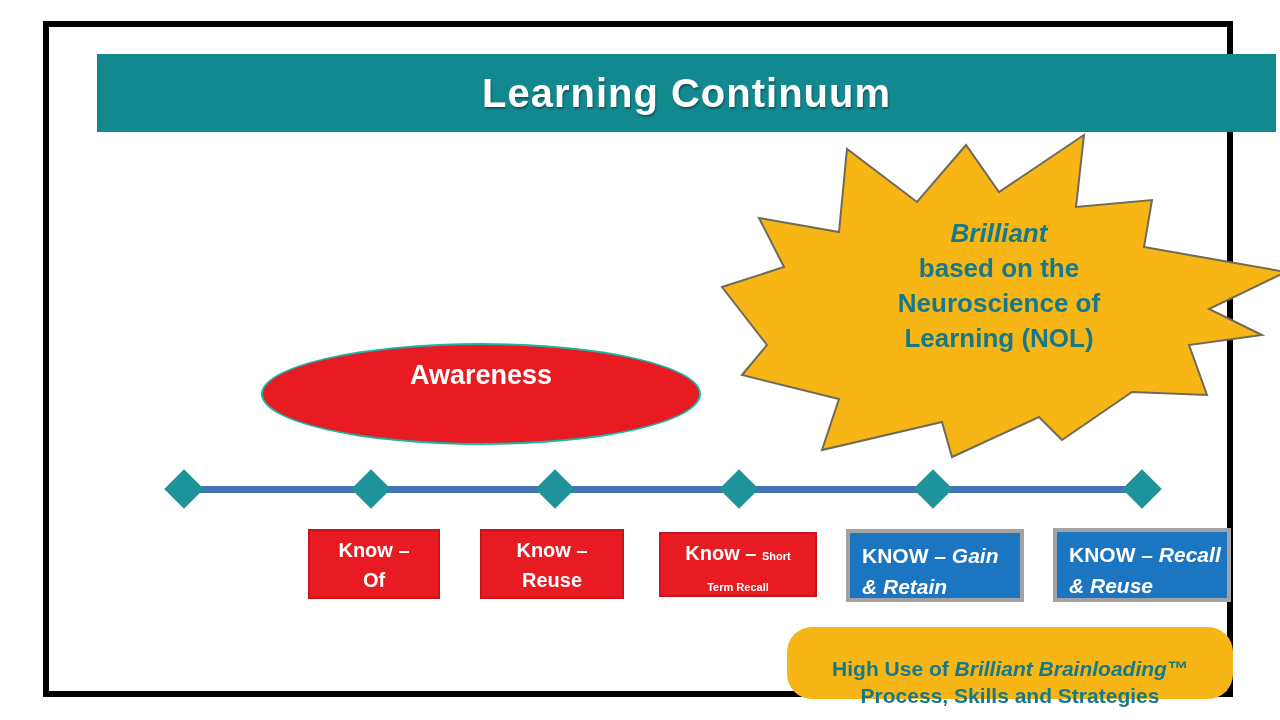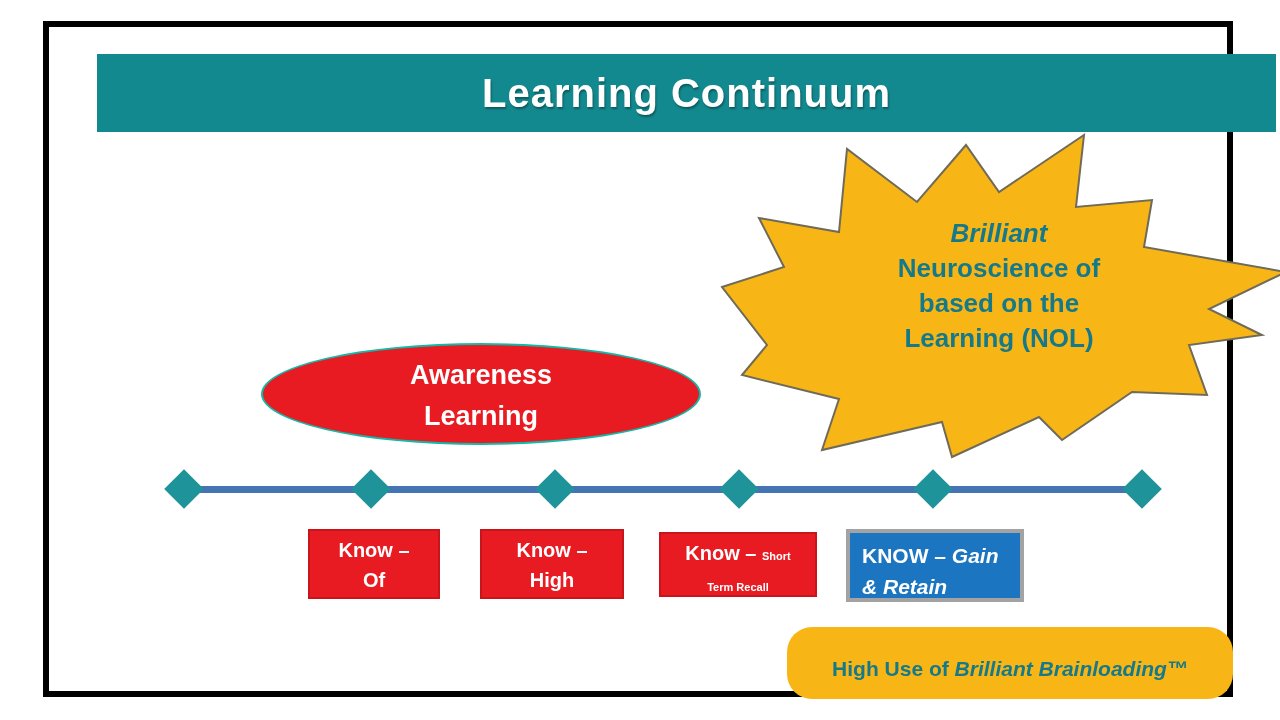--- a/index.html
+++ b/index.html
@@ -79,58 +79,62 @@
     <header class="titlebar">
       <div class="title">Learning Continuum</div>
     </header>
 
     <svg class="burst" viewBox="660 100 585 348" aria-hidden="true">
       <polygon points="673,260 735,240 710,191 790,205 798,122 868,175 917,118 950,165 1035,108 1027,180 1103,173 1095,220 1237,245 1160,282 1213,308 1140,318 1158,368 1083,365 1013,413 990,390 903,430 893,395 773,423 790,372 693,348 718,318"></polygon>
     </svg>
 
     <div class="burst-text">
       <div class="bt-italic">Brilliant</div>
+      <div>based on the</div>
       <div>Neuroscience of</div>
-      <div>based on the</div>
       <div>Learning (NOL)</div>
     </div>
 
     <div class="ellipse">
       <div>Awareness</div>
-      <div>Learning</div>
     </div>
 
     <div class="tline"></div>
     <div class="diamond" style="left:121px"></div>
     <div class="diamond" style="left:308px"></div>
     <div class="diamond" style="left:492px"></div>
     <div class="diamond" style="left:676px"></div>
     <div class="diamond" style="left:870px"></div>
     <div class="diamond" style="left:1079px"></div>
 
 
     <div class="stage stage-red s2">
       <span>Know –</span><br>
       <span>Of</span>
     </div>
 
     <div class="stage stage-red s3">
       <span>Know –</span><br>
-      <span>High</span>
+      <span>Reuse</span>
     </div>
 
     <div class="stage stage-red s4">
       <span>Know – </span><span class="small-txt">Short</span><br>
       <span class="small-txt">Term Recall</span>
     </div>
 
     <div class="stage stage-blue s5">
       <span>KNOW – </span><span class="it">Gain</span><br>
       <span class="it">&amp; Retain</span>
     </div>
 
+    <div class="stage stage-blue s6">
+      <span>KNOW – </span><span class="it">Recall</span><br>
+      <span class="it">&amp; Reuse</span>
+    </div>
 
     <div class="footer-box">
       <span>High Use of </span><span class="it">Brilliant Brainloading™</span><br>
+      <span>Process, Skills and Strategies</span>
     </div>
 
   </div>
 </div>
 
 </body></html>

